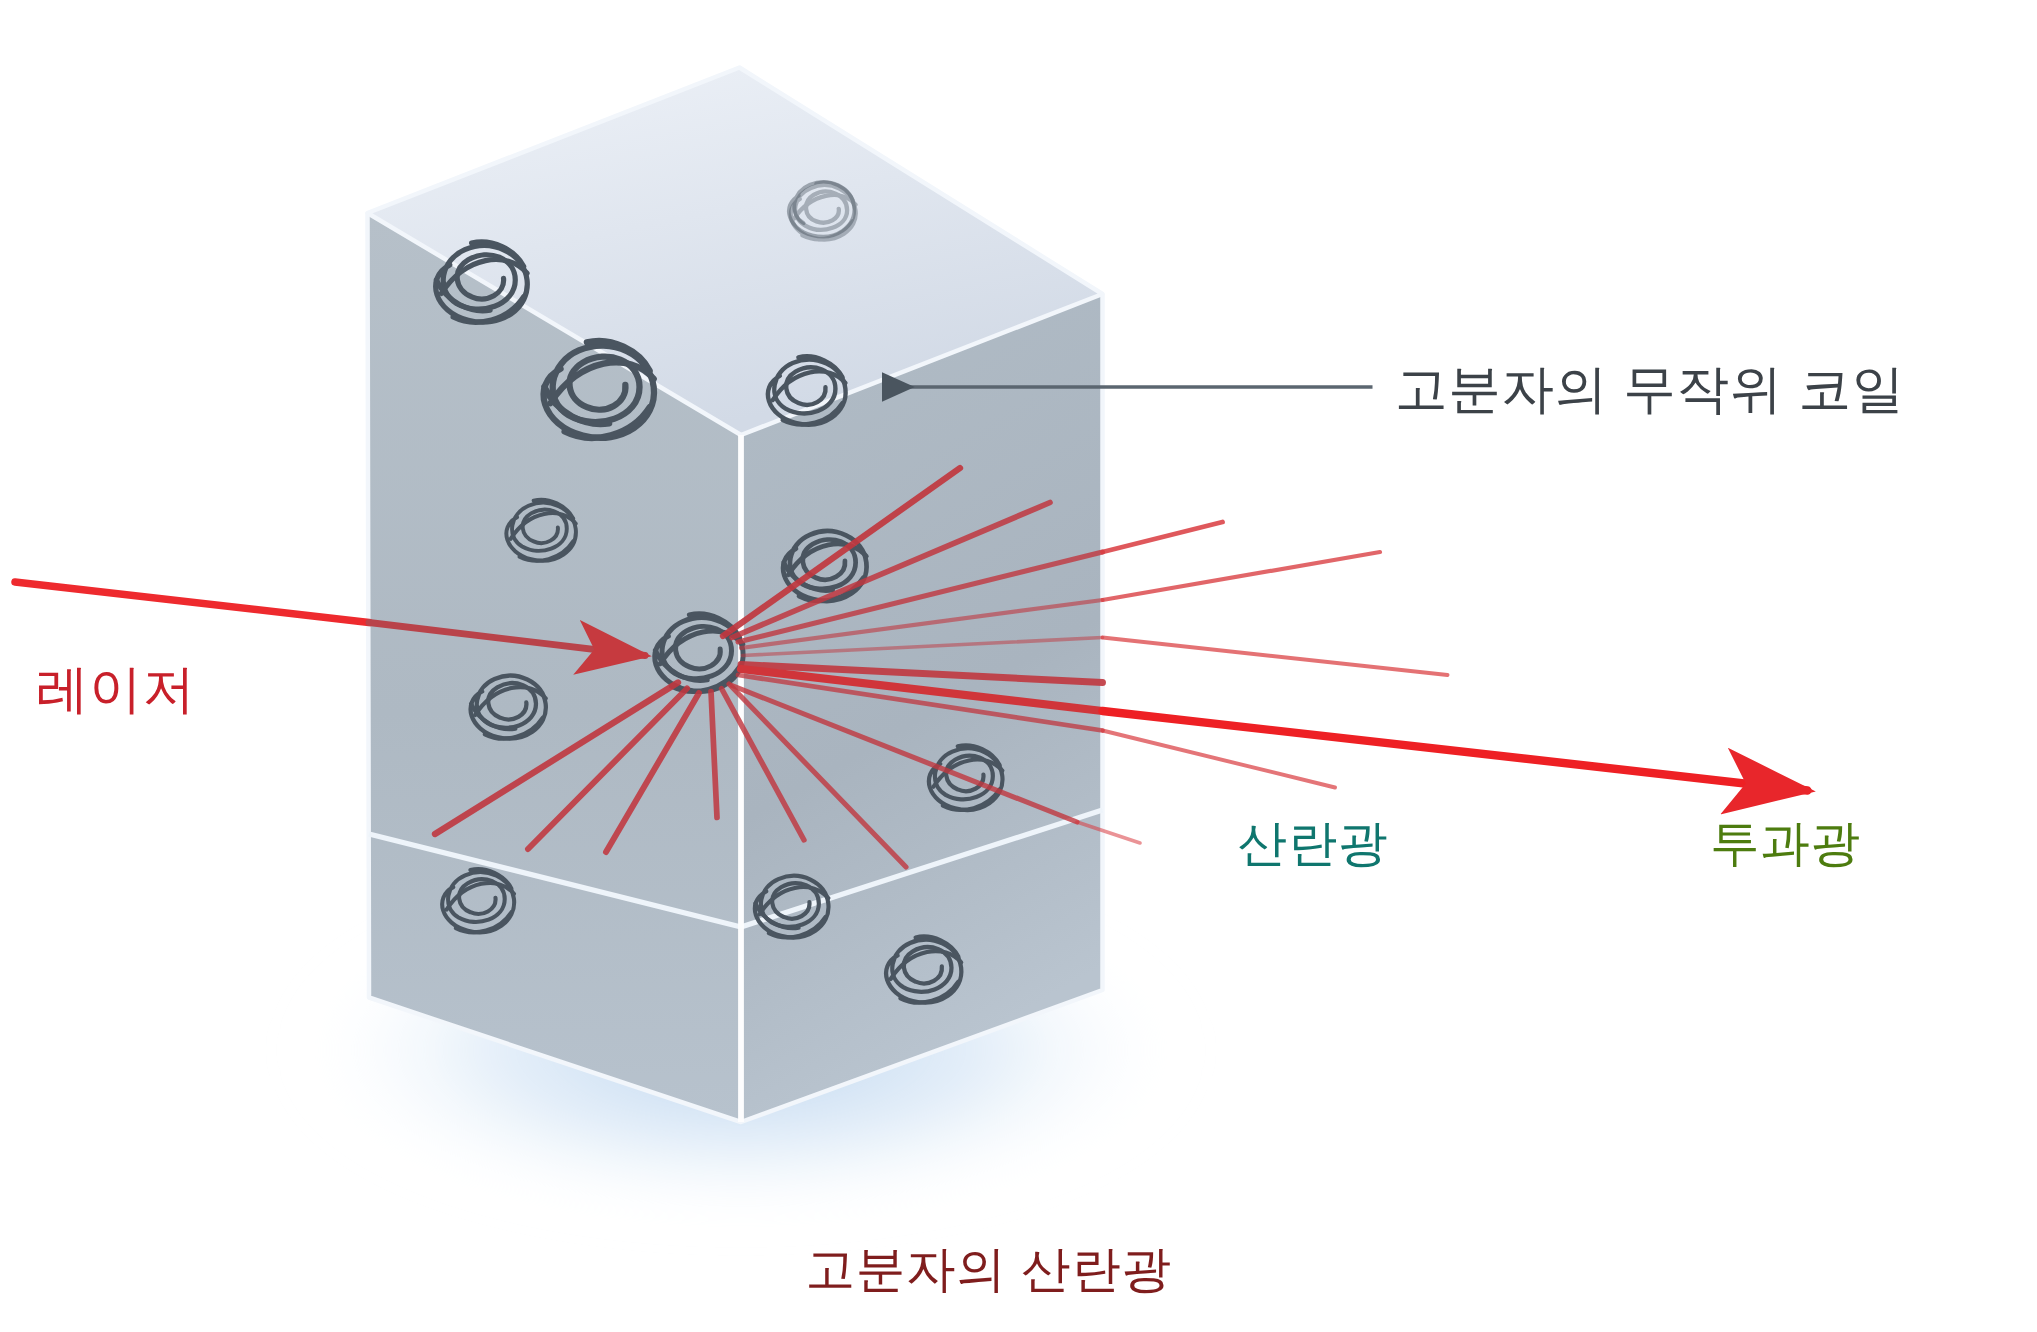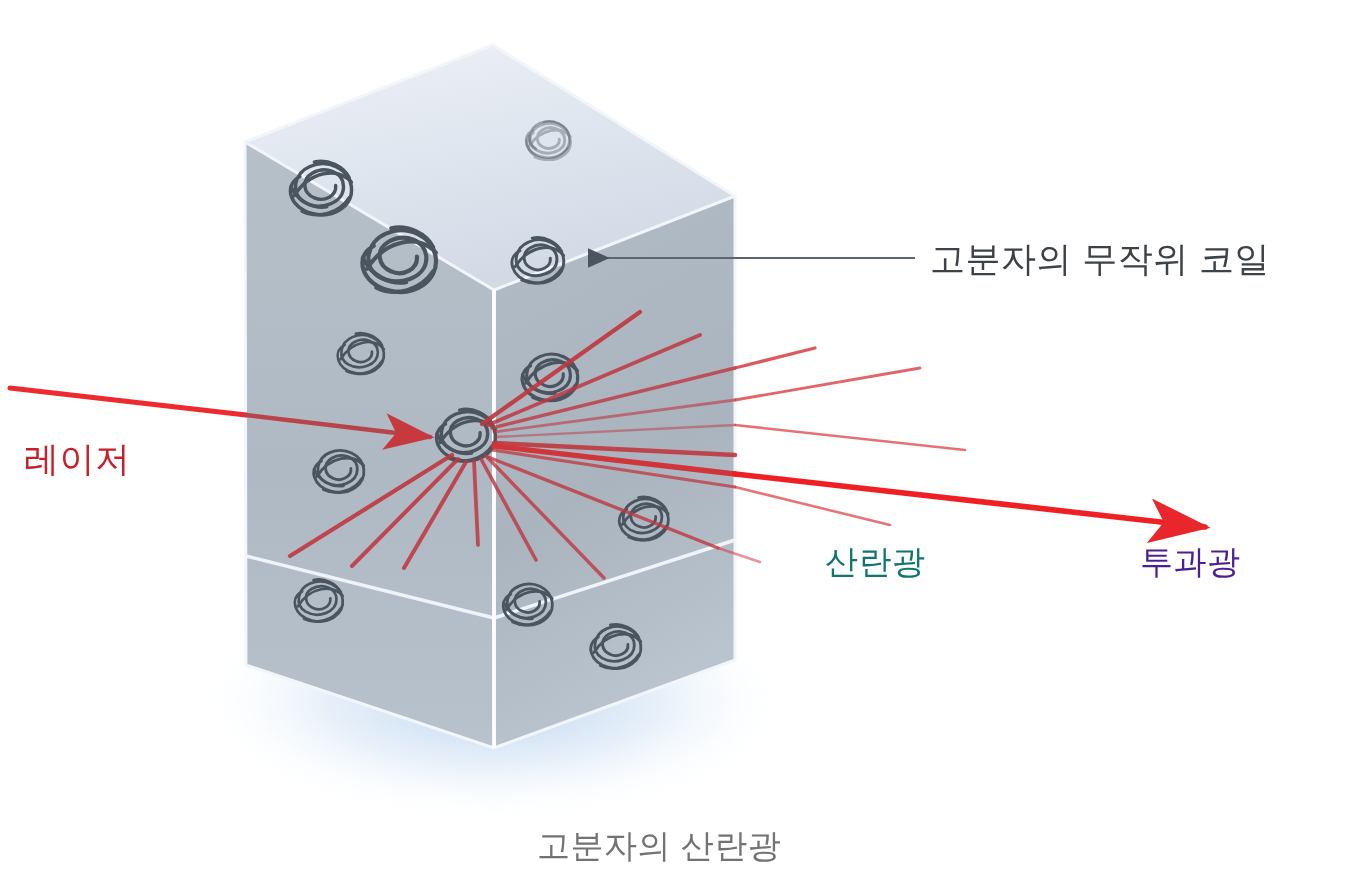--- a/index.html
+++ b/index.html
@@ -48,27 +48,27 @@
   .lbl-scatter {
     left: 825px;
     top: 540px;
     font-size: 33px;
     color: #0f766e;
   }
   .lbl-transmit {
     left: 1140px;
     top: 540px;
     font-size: 33px;
-    color: #4c1d95;
+    color: #4d7c0f;
   }
   .caption {
     left: 537px;
     top: 824px;
     font-size: 33px;
-    color: #737373;
+    color: #7f1d1d;
     text-align: right;
   }
 </style>
 </head>
 <body>
 
 <div id="stage">
 
   <svg class="scene" viewBox="0 0 1358 888">
     <defs>

